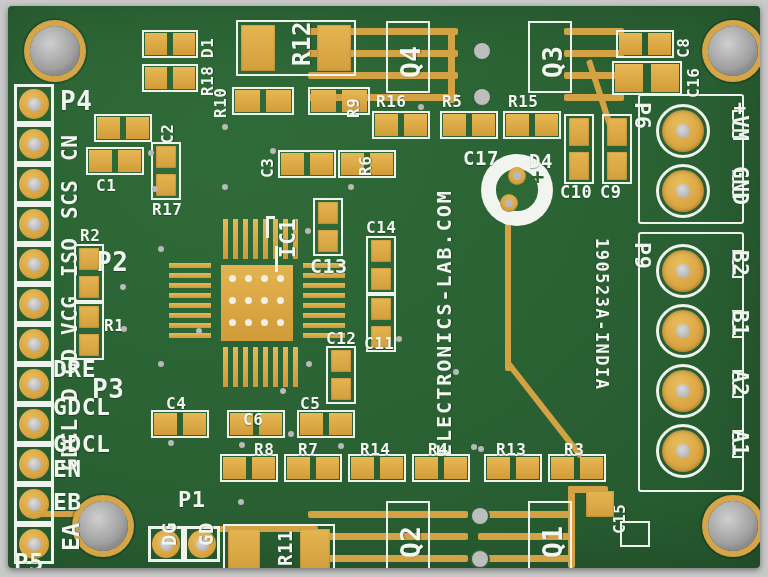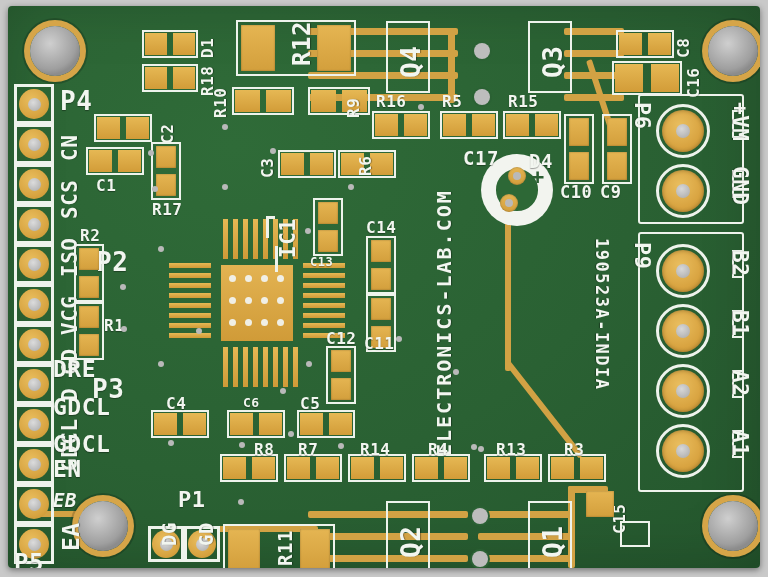--- a/index.html
+++ b/index.html
@@ -158,21 +158,21 @@
     <div class="lbl rot90" style="left:52px;top:155px;font-size:21px;">CN</div>
     <div class="lbl rot90" style="left:52px;top:213px;font-size:21px;">SCS</div>
     <div class="lbl rot90" style="left:52px;top:271px;font-size:21px;">ISO</div>
     <div class="lbl rot90" style="left:52px;top:329px;font-size:21px;">VCG</div>
     <div class="lbl rot90" style="left:52px;top:395px;font-size:21px;">D GD</div>
     <div class="lbl rot90" style="left:52px;top:465px;font-size:21px;">GDCL</div>
     <div class="lbl" style="left:45px;top:352px;font-size:23px;">DRE</div>
     <div class="lbl" style="left:45px;top:390px;font-size:23px;">GDCL</div>
     <div class="lbl" style="left:45px;top:427px;font-size:23px;">GDCL</div>
     <div class="lbl" style="left:45px;top:452px;font-size:23px;">EN</div>
-    <div class="lbl" style="left:45px;top:485px;font-size:19px;font-style:italic;">EB</div>
+    <div class="lbl" style="left:45px;top:485px;font-size:23px;">EB</div>
     <div class="lbl rot90" style="left:52px;top:545px;font-size:23px;">EA</div>
     <div class="lbl" style="left:6px;top:545px;font-size:24px;">P5</div>
     <div class="lbl" style="left:88px;top:243px;font-size:26px;">P2</div>
     <div class="lbl" style="left:84px;top:370px;font-size:26px;">P3</div>
 
     <div style="position:absolute;left:140px;top:520px;">
       <div class="hoct" style="left:0px;top:0px;width:36px;height:36px;"></div>
       <div class="hpad" style="left:4px;top:4px;width:28px;height:28px;">
           <div class="h"></div>
         </div>
@@ -368,21 +368,21 @@
     <div class="part" style="left:330px;top:144px;width:58px;height:28px;">
       <div class="body"></div>
         <div class="p l"></div>
         <div class="p r"></div>
     </div>
     <div class="lbl rot90" style="left:350px;top:170px;font-size:16px;">R6</div>
 
     <div class="silk" style="left:305px;top:192px;width:30px;height:58px;"></div>
     <div class="pad" style="left:310px;top:196px;width:20px;height:22px;"></div>
     <div class="pad" style="left:310px;top:224px;width:20px;height:22px;"></div>
-    <div class="lbl" style="left:302px;top:250px;font-size:12px;">C13</div>
+    <div class="lbl" style="left:302px;top:250px;font-size:20px;">C13</div>
 
     <div class="silk" style="left:358px;top:230px;width:30px;height:58px;"></div>
     <div class="pad" style="left:363px;top:234px;width:20px;height:22px;"></div>
     <div class="pad" style="left:363px;top:262px;width:20px;height:22px;"></div>
     <div class="lbl" style="left:358px;top:214px;font-size:16px;">C14</div>
 
     <div class="silk" style="left:358px;top:288px;width:30px;height:58px;"></div>
     <div class="pad" style="left:363px;top:292px;width:20px;height:22px;"></div>
     <div class="pad" style="left:363px;top:320px;width:20px;height:22px;"></div>
     <div class="lbl" style="left:356px;top:330px;font-size:16px;">C11</div>
@@ -454,21 +454,21 @@
         <div class="p l"></div>
         <div class="p r"></div>
     </div>
     <div class="lbl" style="left:158px;top:390px;font-size:16px;">C4</div>
 
     <div class="part" style="left:219px;top:404px;width:58px;height:28px;">
       <div class="body"></div>
         <div class="p l"></div>
         <div class="p r"></div>
     </div>
-    <div class="lbl" style="left:235px;top:390px;font-size:13px;">C6</div>
+    <div class="lbl" style="left:235px;top:406px;font-size:16px;">C6</div>
 
     <div class="part" style="left:289px;top:404px;width:58px;height:28px;">
       <div class="body"></div>
         <div class="p l"></div>
         <div class="p r"></div>
     </div>
     <div class="lbl" style="left:292px;top:390px;font-size:16px;">C5</div>
 
     <div class="part" style="left:212px;top:448px;width:58px;height:28px;">
       <div class="body"></div>

